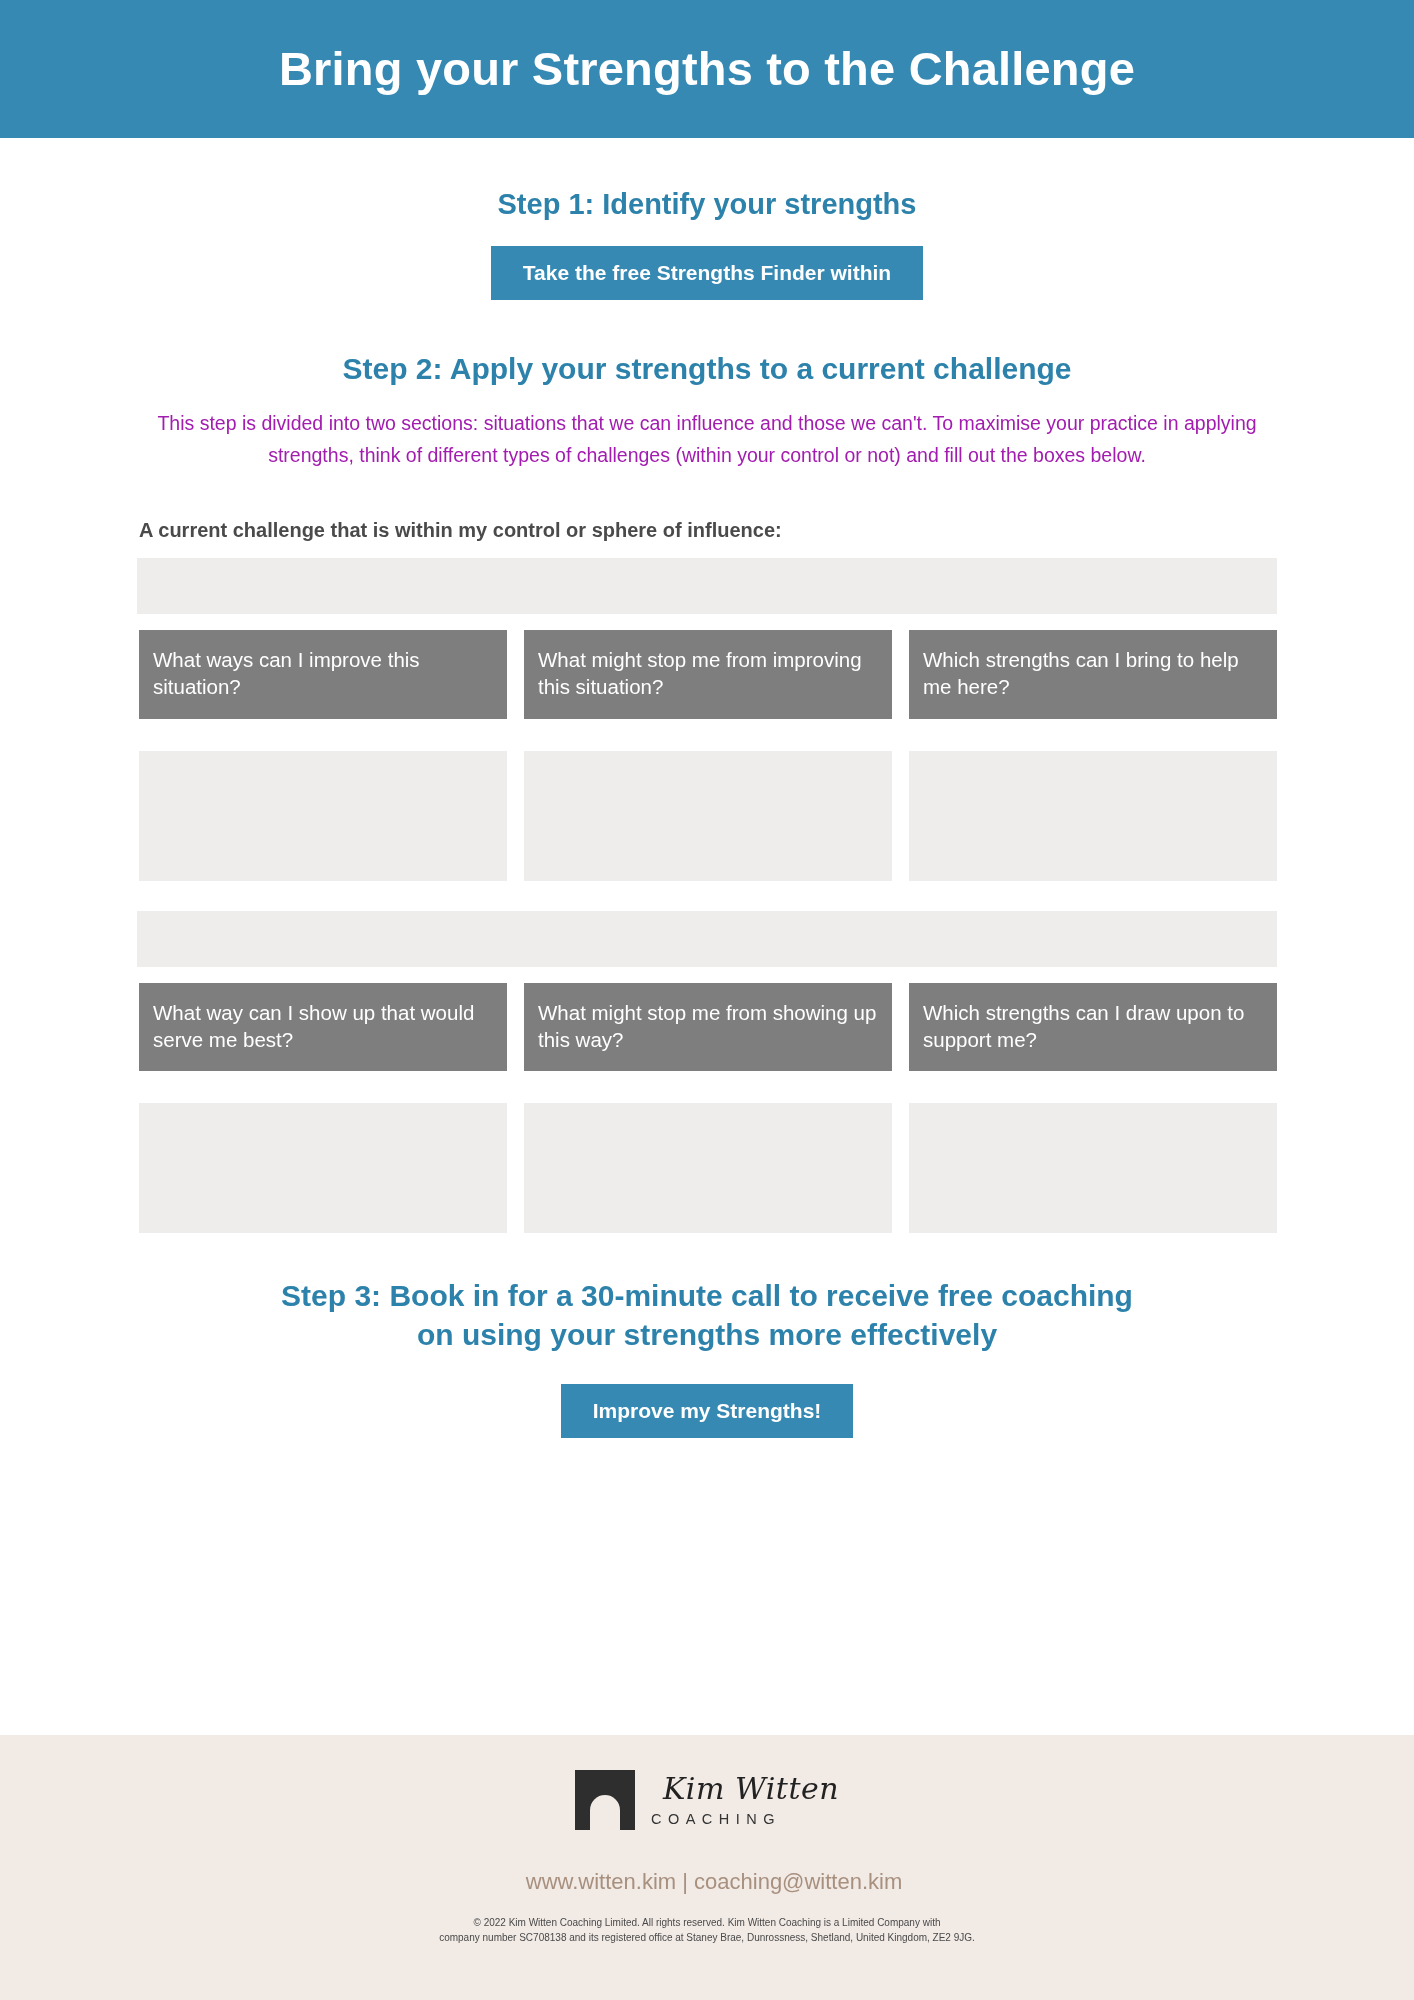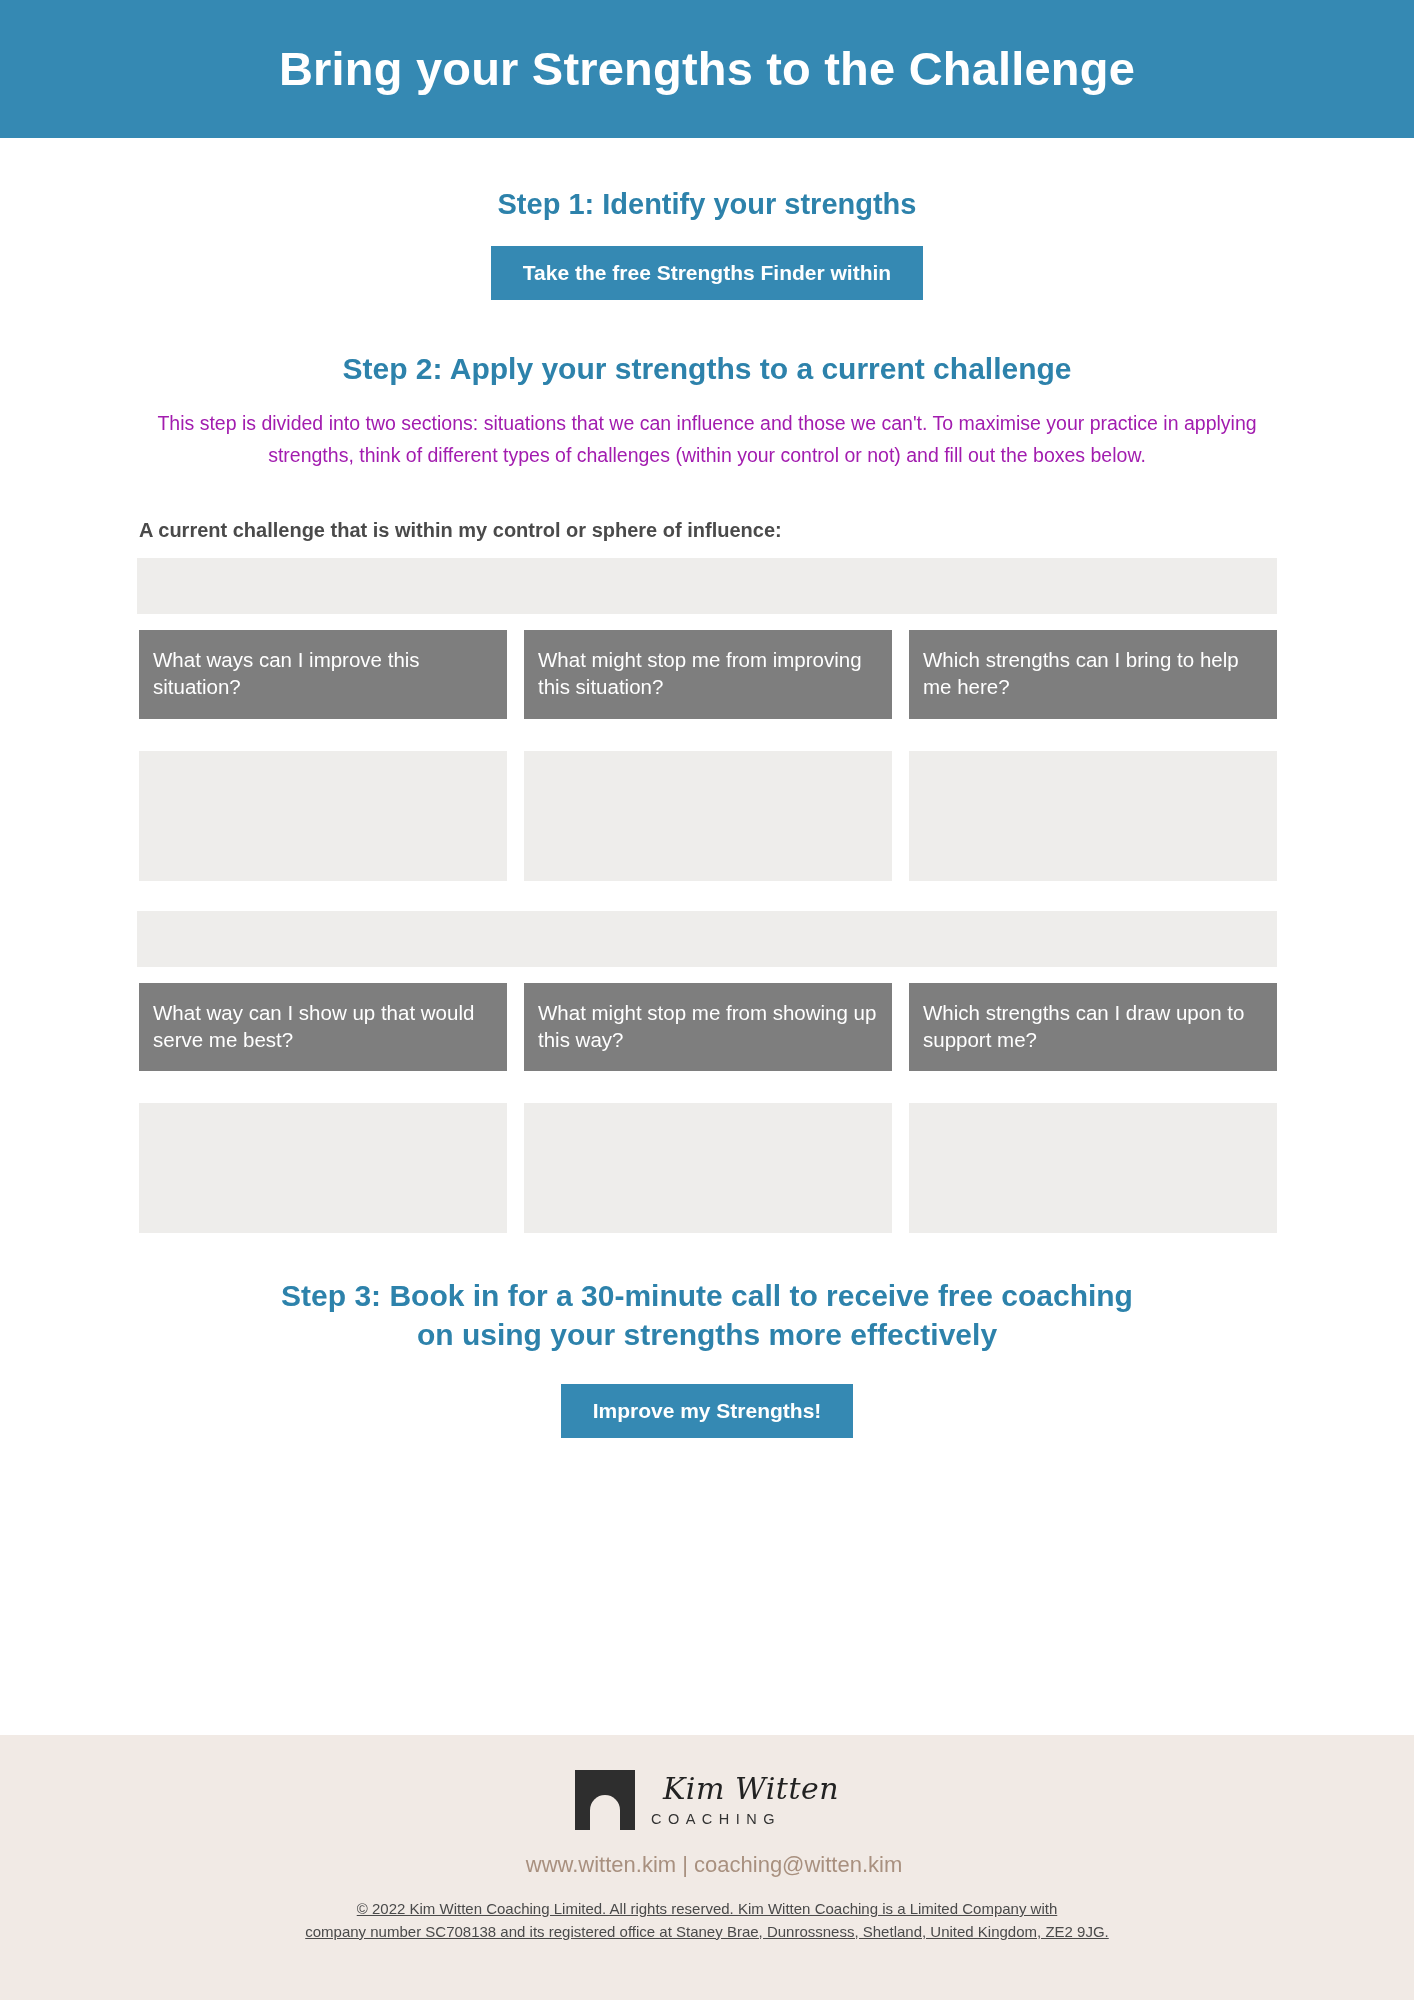--- a/index.html
+++ b/index.html
@@ -212,34 +212,33 @@
     letter-spacing: 0.5px;
     margin-left: 12px;
   }
   .logo-sub {
     font-size: 14.5px;
     color: #333333;
     letter-spacing: 6.5px;
     margin-top: 7px;
   }
   .contact-line {
-    margin-top: 22px;
+    margin-top: 39px;
     text-align: center;
     color: #a8907f;
     font-size: 22px;
     padding-left: 14px;
   }
   .copyright {
     margin: 20px auto 8px auto;
     width: 1160px;
     text-align: center;
     color: #4a4a4a;
-    font-size: 15px;
+    font-size: 10px;
     line-height: 1.5;
-    text-decoration: underline;
   }
 </style>
 </head>
 <body>
 
 <div class="page">
 
   <div class="header-band">
     <h1 class="header-title">Bring your Strengths to the Challenge</h1>
   </div>

